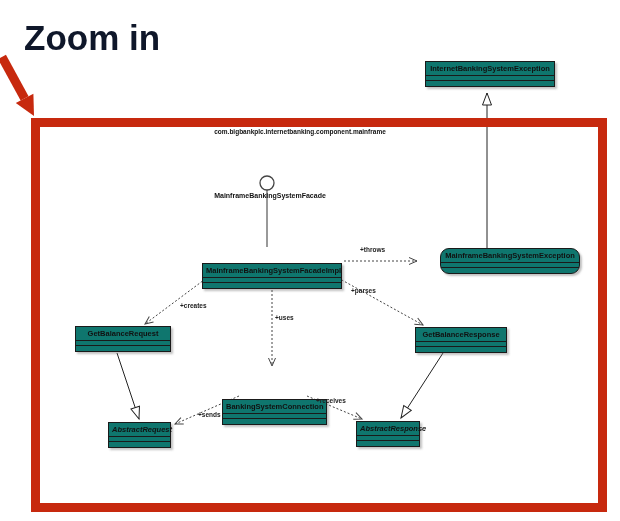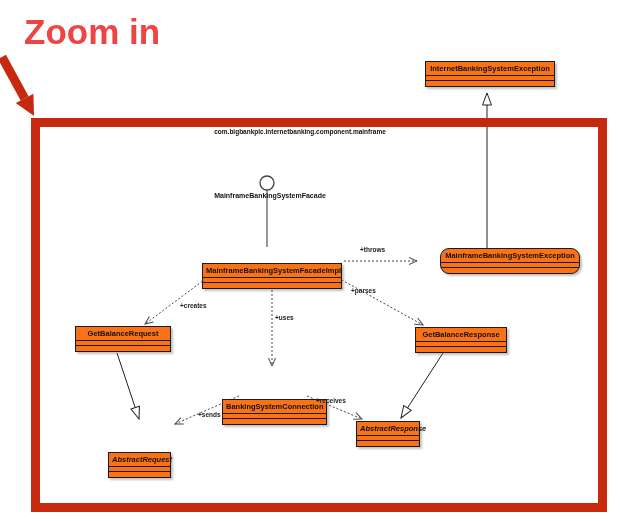--- a/index.html
+++ b/index.html
@@ -1,54 +1,54 @@
 <!DOCTYPE html>
 <html><head>
 <meta charset="utf-8">
 <style>
   * { margin:0; padding:0; box-sizing:border-box; }
   html,body { width:620px; height:521px; background:#ffffff; overflow:hidden;
               font-family:"Liberation Sans","DejaVu Sans",sans-serif; }
   #stage { position:relative; width:620px; height:521px; background:#fff; }
 
   
-  #zoom-label { position:absolute; left:24px; top:12px; font-size:35px; font-weight:bold;
-                color:#ef4444; letter-spacing:0px; z-index:5; }
+  #zoom-label { position:absolute; left:24px; top:18px; font-size:35px; font-weight:bold;
+                color:#0f172a; letter-spacing:0px; z-index:5; }
 
   
   #connectors { position:absolute; left:0; top:0; width:620px; height:521px; z-index:1; }
 
   
   #red-frame { position:absolute; left:31px; top:118px; width:576px; height:394px;
                border:9px solid #c7290e; z-index:2; background:transparent; }
 
   
   #package-label { position:absolute; left:150px; top:128px; width:300px; text-align:center;
                    font-size:6.5px; font-weight:bold; color:#111; z-index:4; }
 
   
   #lollipop-label { position:absolute; left:200px; top:192px; width:140px; text-align:center;
                     font-size:7px; font-weight:bold; color:#111; z-index:4; }
 
   
-  .uml-class { position:absolute; background:#f97316; border:1px solid #1a1a1a; z-index:3;
+  .uml-class { position:absolute; background:#0f766e; border:1px solid #1a1a1a; z-index:3;
                box-shadow:2px 2px 2px rgba(120,120,120,0.45); }
   .uml-class-name { font-size:7.5px; font-weight:bold; color:#111; text-align:center;
                     padding:2px 3px 2px 3px; border-bottom:1px solid #1a1a1a; white-space:nowrap; }
   .uml-compartment { height:5px; }
   .uml-compartment.first { border-bottom:1px solid #1a1a1a; }
   .abstract .uml-class-name { font-style:italic; }
 
   #cls-ibe   { left:425px; top:61px;  width:130px; }
   #cls-impl  { left:202px; top:247px; width:140px;margin-top:16px; }
   #cls-mbe   { left:440px; top:248px; width:140px;border-radius:9px; }
   #cls-gbreq { left:75px;  top:326px; width:96px;  }
   #cls-gbres { left:415px; top:327px; width:92px;  }
   #cls-bsc   { left:222px; top:368px; width:105px;margin-top:31px; }
-  #cls-areq  { left:108px; top:422px; width:63px;margin-top:30px;  }
+  #cls-areq  { left:108px; top:422px; width:63px;  }
   #cls-ares  { left:356px; top:421px; width:64px;  }
 
   
   .rel-label { position:absolute; font-size:6.5px; font-weight:bold; color:#222; z-index:4;
                white-space:nowrap; }
   #lbl-throws   { left:360px; top:246px; }
   #lbl-creates  { left:180px; top:302px; }
   #lbl-uses     { left:275px; top:314px; }
   #lbl-parses   { left:351px; top:287px; }
   #lbl-sends    { left:198px; top:411px; }

